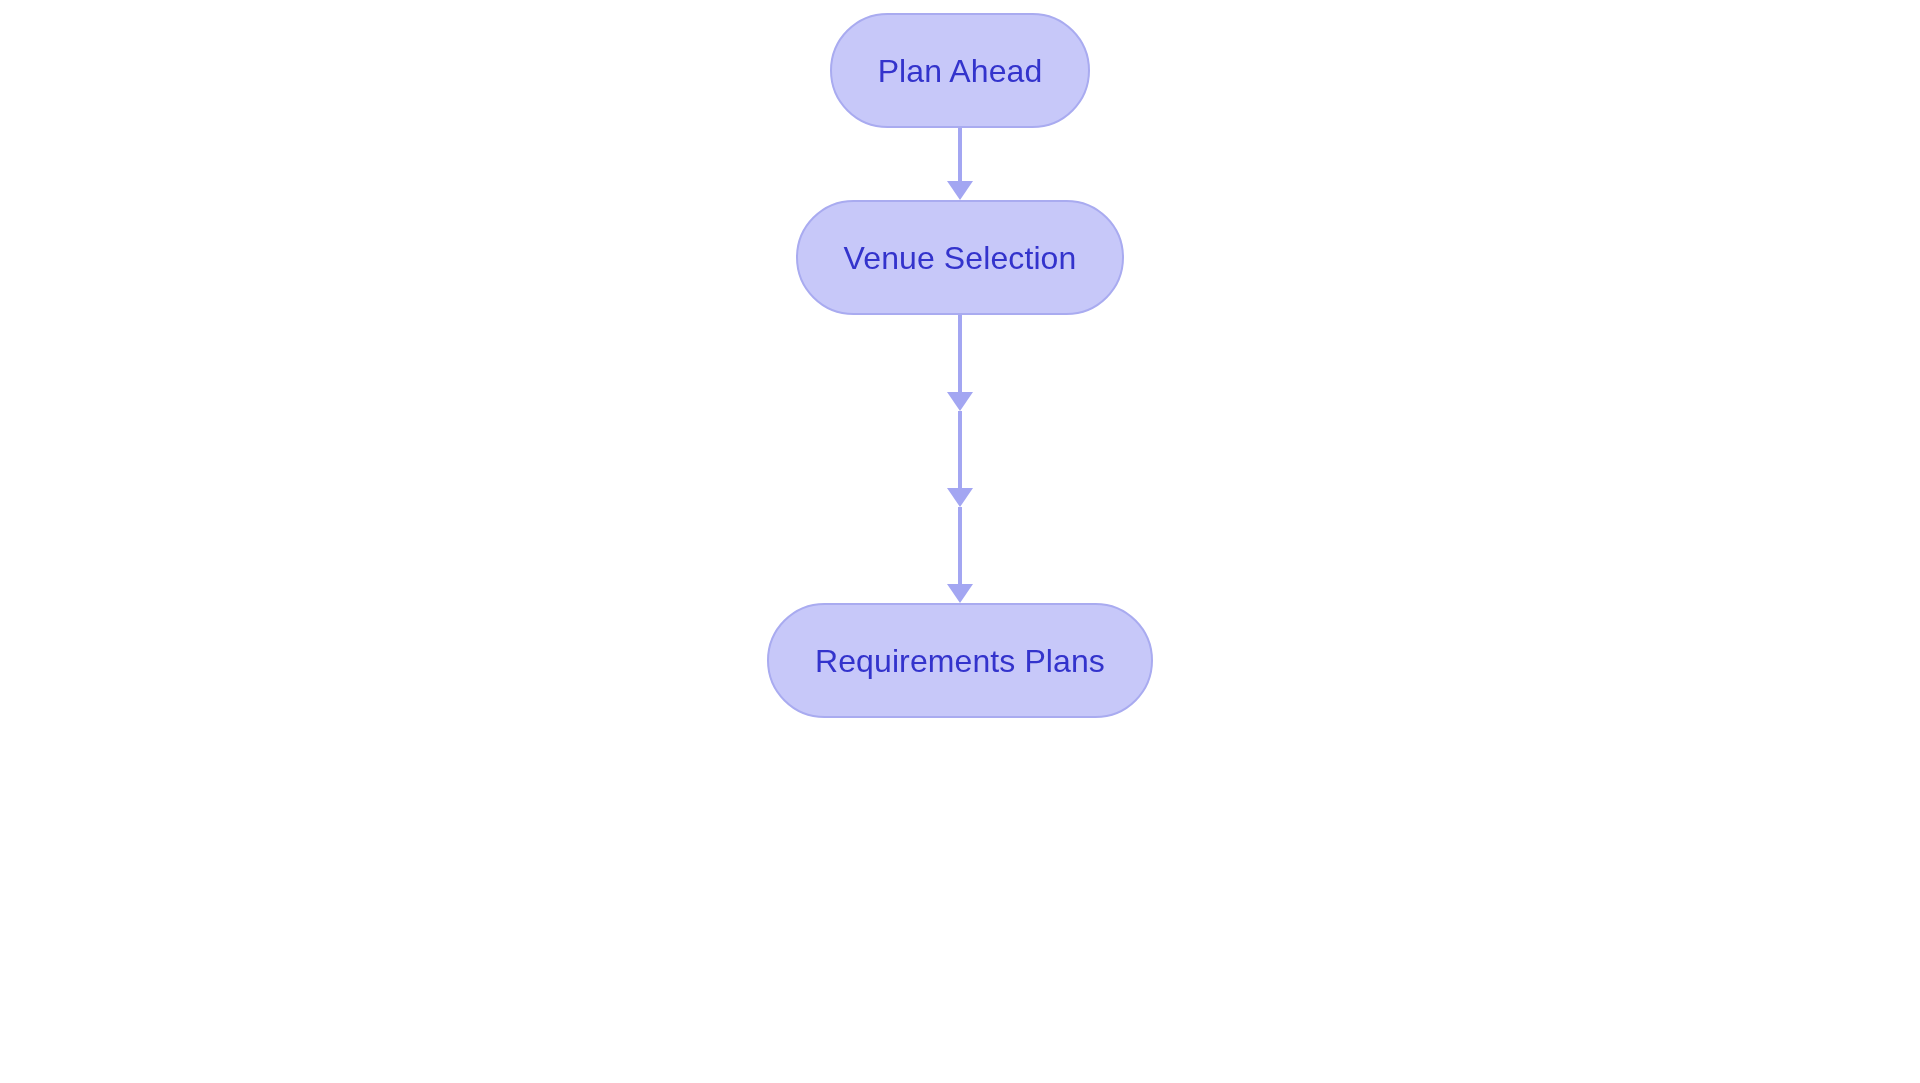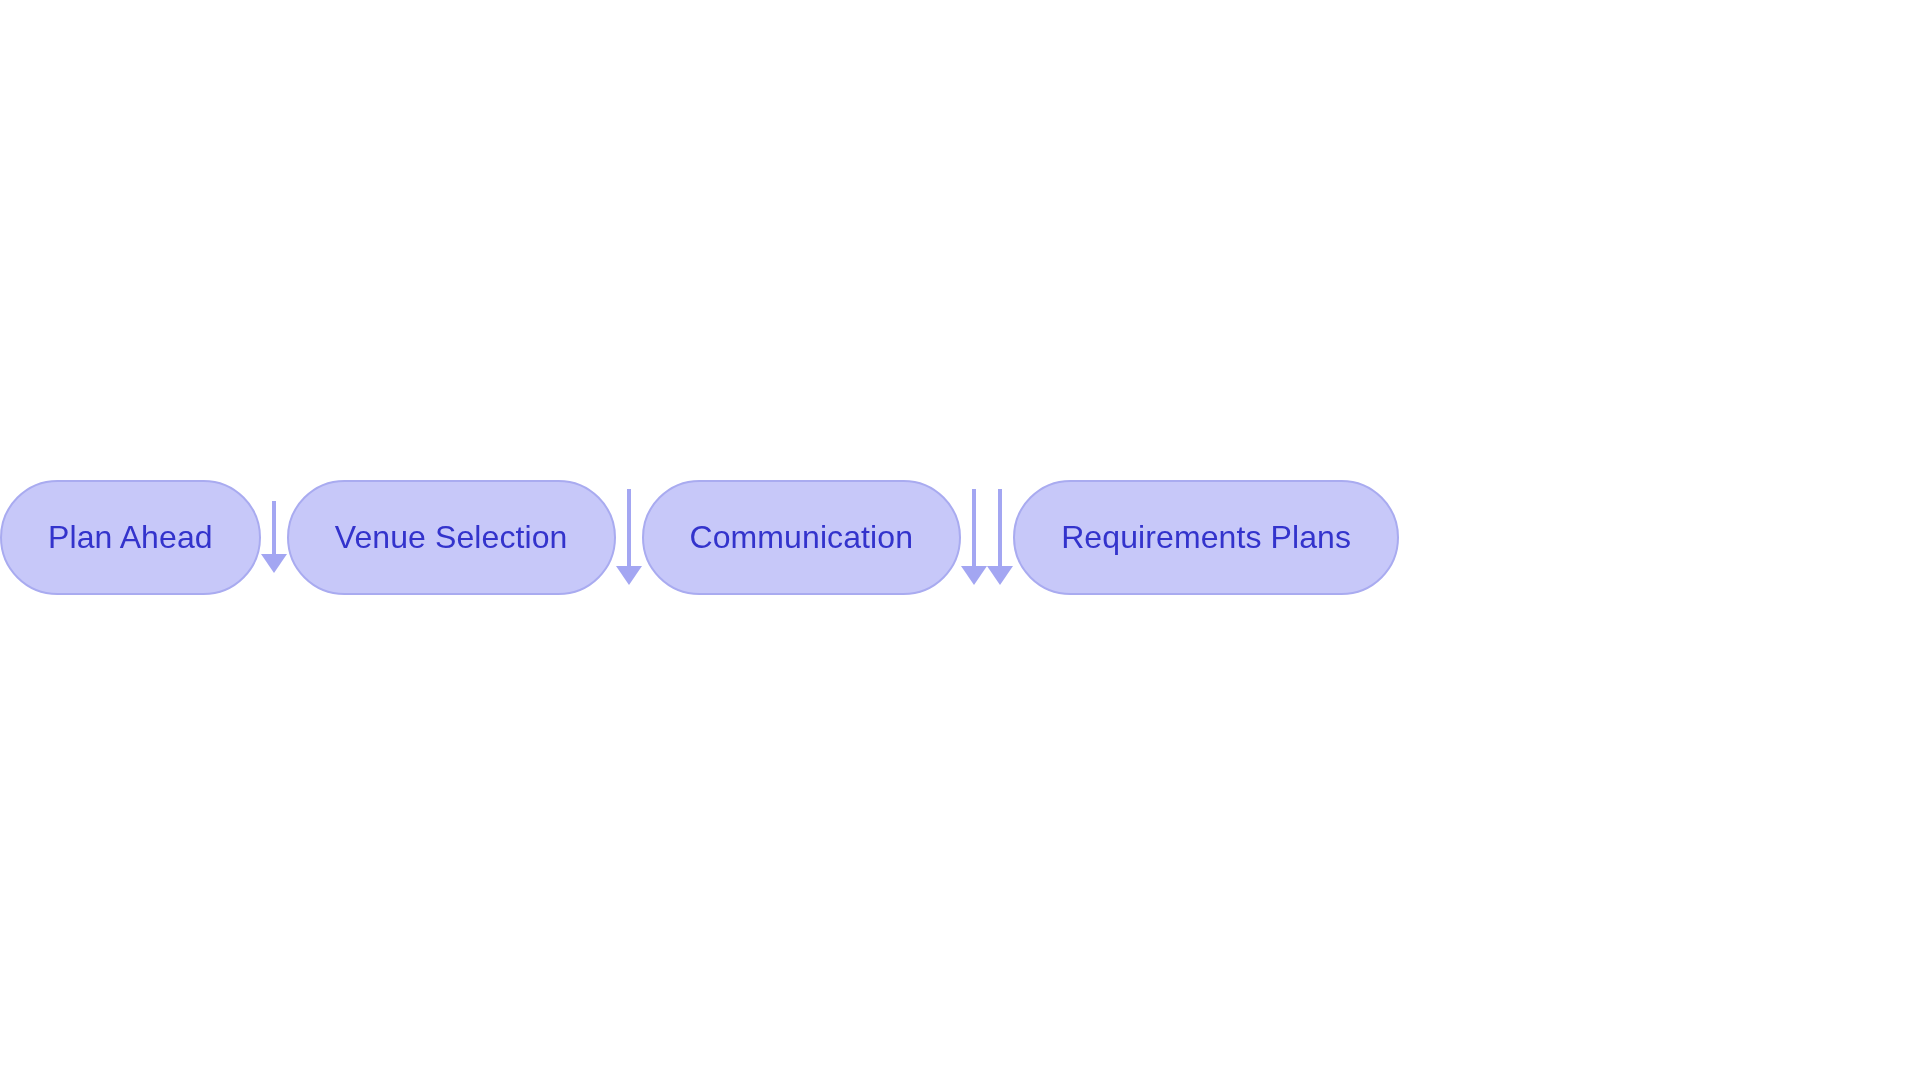--- a/index.html
+++ b/index.html
@@ -22,21 +22,21 @@
     background: #ffffff;
   }
 
   .flow-column {
     position: absolute;
     left: 0;
     top: 0;
     width: 1920px;
     height: 1074px;
     display: flex;
-    flex-direction: row;
+    flex-direction: column;
     align-items: center;
     text-align: center;
   }
 
   
   .flow-node {
     box-sizing: border-box;
     height: 115px;
     border-radius: 58px;
     background: #c7c8f9;
@@ -107,23 +107,20 @@
 
     <div class="flow-node">
       <span class="flow-node-label">Venue Selection</span>
     </div>
 
     <div class="flow-connector gap-2">
       <div class="connector-line"></div>
       <div class="connector-arrowhead"></div>
     </div>
 
-    <div class="flow-node">
-      <span class="flow-node-label">Communication</span>
-    </div>
 
     <div class="flow-connector gap-3">
       <div class="connector-line"></div>
       <div class="connector-arrowhead"></div>
     </div>
 
 
     <div class="flow-connector gap-4">
       <div class="connector-line"></div>
       <div class="connector-arrowhead"></div>

